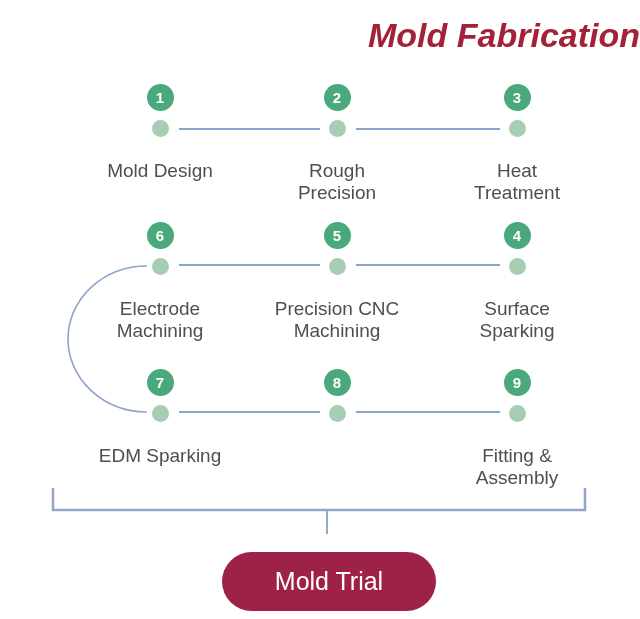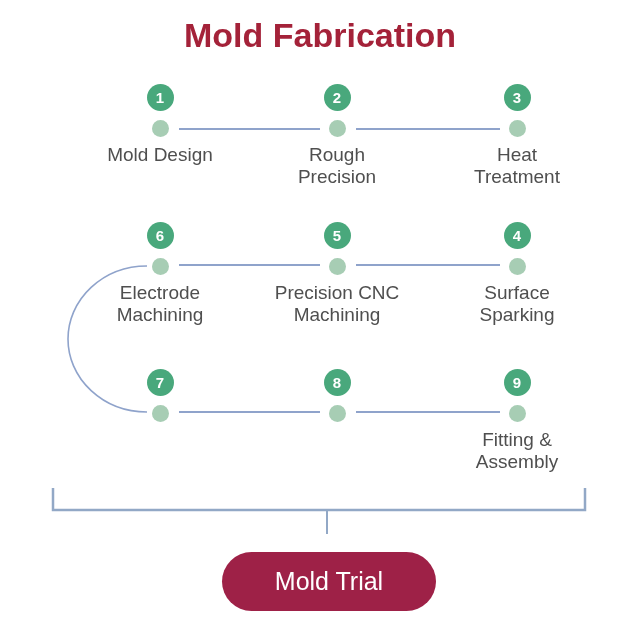--- a/index.html
+++ b/index.html
@@ -3,22 +3,22 @@
 <meta charset="utf-8">
 <style>
   html,body{margin:0;padding:0;}
   body{
     width:640px;height:619px;position:relative;overflow:hidden;
     background:#ffffff;
     font-family:"Liberation Sans", sans-serif;
   }
   .title{
     position:absolute;top:16px;left:0;width:640px;
-    text-align:center;font-size:34px;font-weight:bold;
-    color:var(--title,#A42239);letter-spacing:0px;
+    text-align:right;font-size:34px;font-weight:bold;
+    color:var(--title,#A42239);letter-spacing:0px;font-style:italic;
   }
   svg.lines{position:absolute;left:0;top:0;pointer-events:none;}
   .connector{stroke:var(--line_blue,#8FA3CB);stroke-width:2;fill:none;}
   .arc{stroke:var(--line_blue,#8FA3CB);stroke-width:1.6;fill:none;}
   .bracket{stroke:var(--bracket_blue,#92A8C6);stroke-width:2.5;fill:none;}
   .stem{stroke:var(--bracket_blue,#92A8C6);stroke-width:2;fill:none;}
   .node{
     position:absolute;width:190px;
     display:flex;flex-direction:column;align-items:center;
   }
@@ -27,21 +27,21 @@
     background:var(--circle_green,#49A87C);
     color:#ffffff;font-size:15px;font-weight:bold;
     display:flex;align-items:center;justify-content:center;
   }
   .dot{
     width:17px;height:17px;border-radius:50%;
     background:var(--dot_green,#A7CDB4);
     margin-top:9px;
   }
   .label{
-    margin-top:7px;text-align:center;
+    margin-top:23px;text-align:center;
     font-size:19px;line-height:22px;color:var(--label_gray,#4F4F4F);
     white-space:pre-line;
   }
   .c1{left:65px;} .c2{left:242px;} .c3{left:422px;}
   .r1{top:84px;}  .r2{top:222px;} .r3{top:369px;}
   .trial-btn{
     position:absolute;left:222px;top:552px;width:214px;height:59px;
     border-radius:29.5px;background:var(--button_bg,#9E2147);
     border:none;color:#ffffff;font-size:25px;
     font-family:"Liberation Sans", sans-serif;
@@ -99,20 +99,21 @@
 <div class="node r2 c3">
   <div class="num">4</div>
   <div class="dot"></div>
   <div class="label">Surface
 Sparking</div>
 </div>
 
 <div class="node r3 c1">
   <div class="num">7</div>
   <div class="dot"></div>
+  <div class="label">EDM Sparking</div>
 </div>
 <div class="node r3 c2">
   <div class="num">8</div>
   <div class="dot"></div>
 </div>
 <div class="node r3 c3">
   <div class="num">9</div>
   <div class="dot"></div>
   <div class="label">Fitting &amp;
 Assembly</div>

